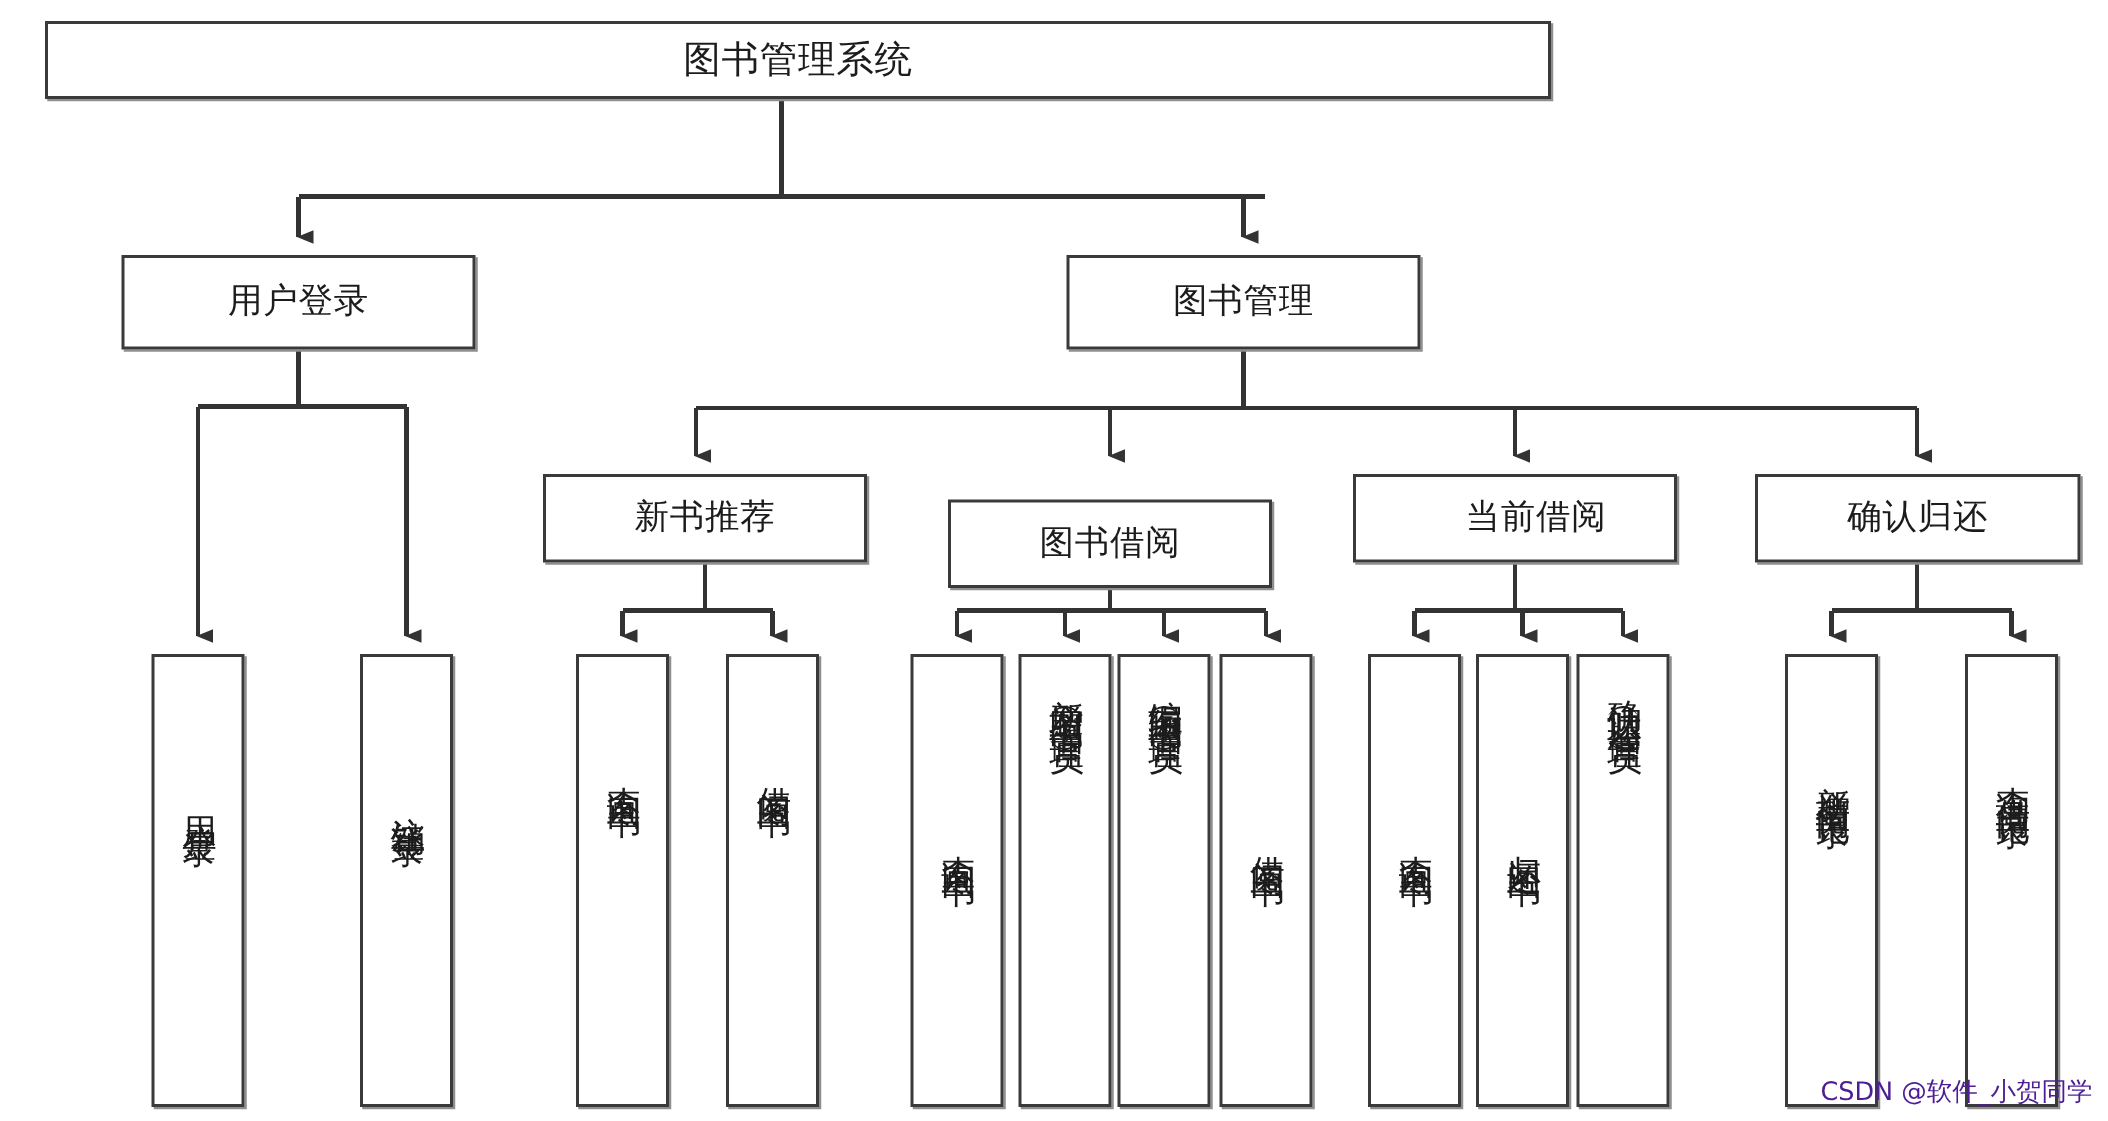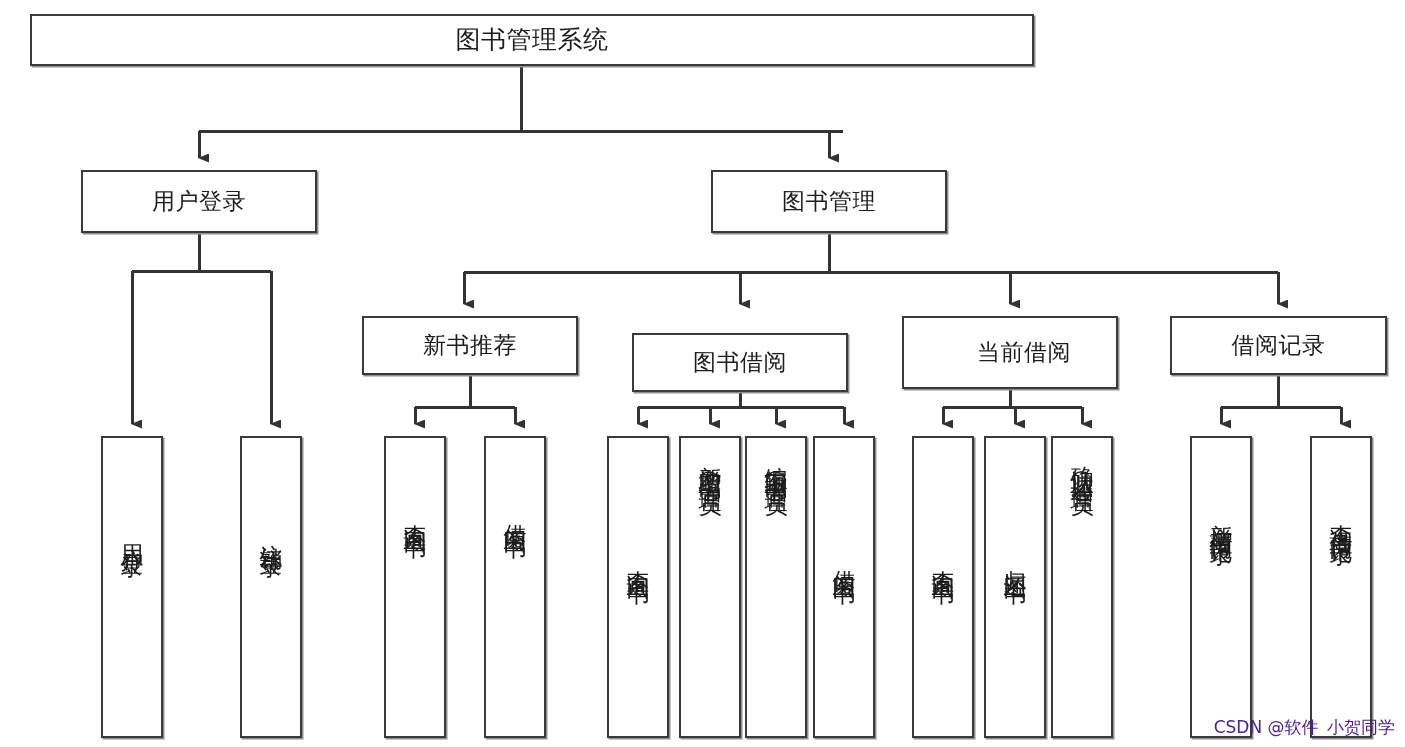--- a/index.html
+++ b/index.html
@@ -140,25 +140,25 @@
   <div class="node node-l2" style="left: 711px; top: 170px; width: 236px; height: 63px;">
     <span class="node-label">图书管理</span>
   </div>
 
   <div class="node node-l3" style="left: 362px; top: 316px; width: 216px; height: 59px;">
     <span class="node-label">新书推荐</span>
   </div>
   <div class="node node-l3" style="left: 632px; top: 333px; width: 216px; height: 59px;">
     <span class="node-label">图书借阅</span>
   </div>
-  <div class="node node-l3" style="left: 902px; top: 316px; width: 216px; height: 73px; padding-left: 28px;">
+  <div class="node node-l3" style="left: 902px; top: 316px; width: 216px; height: 59px; padding-left: 28px;">
     <span class="node-label">当前借阅</span>
   </div>
   <div class="node node-l3" style="left: 1170px; top: 316px; width: 217px; height: 59px;">
-    <span class="node-label">借阅记录</span>
+    <span class="node-label">确认归还</span>
   </div>
 
   <div class="node node-leaf leaf-mid" style="left: 101px; top: 436px; width: 62px; height: 302px;">
     <span class="node-label">用户登录</span>
   </div>
   <div class="node node-leaf leaf-mid" style="left: 240px; top: 436px; width: 62px; height: 302px;">
     <span class="node-label">注销登录</span>
   </div>
   <div class="node node-leaf leaf-mid3" style="left: 384px; top: 436px; width: 62px; height: 302px;">
     <span class="node-label">查询图书</span>

